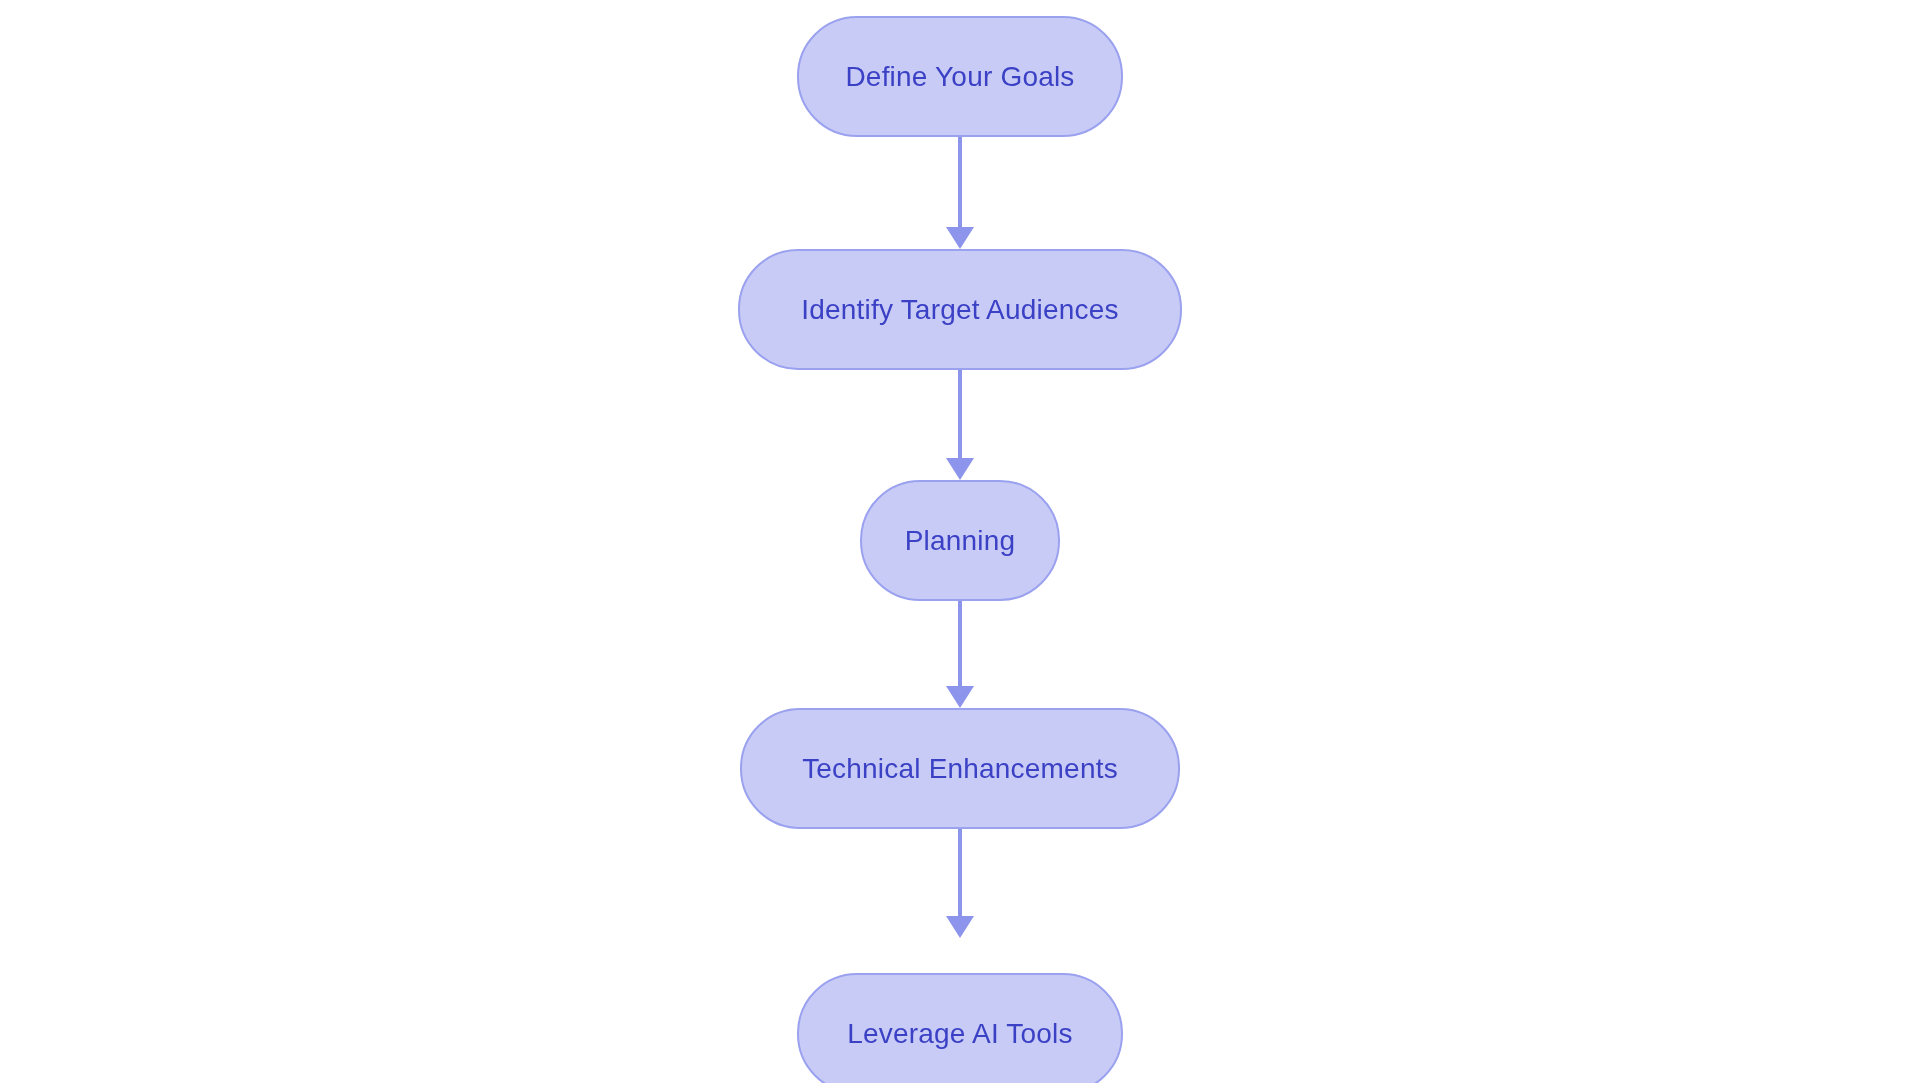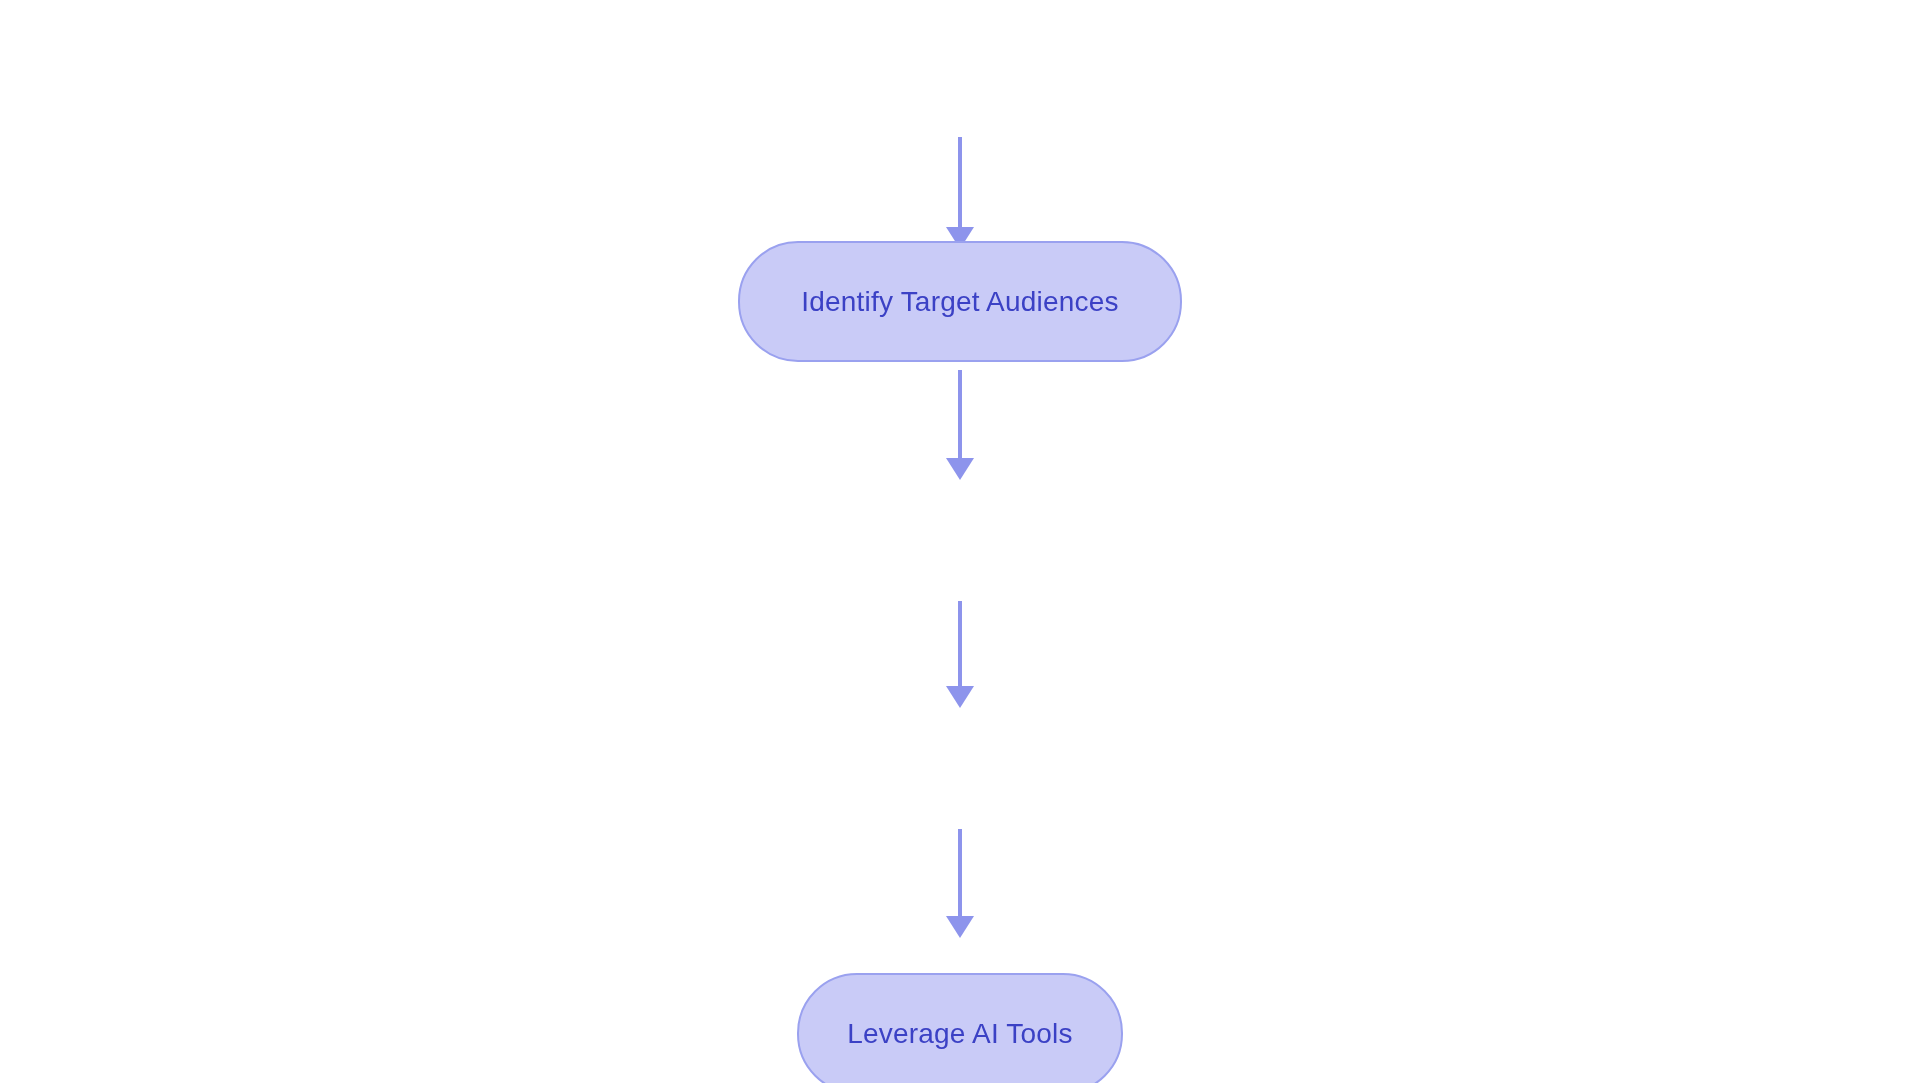--- a/index.html
+++ b/index.html
@@ -27,21 +27,21 @@
     display: flex;
     align-items: center;
     justify-content: center;
     font-size: 28px;
     letter-spacing: 0.2px;
     color: var(--node-text, #3b41c5);
     text-align: center;
     white-space: nowrap;
   }
   .n1 { top: 16px;  width: 326px; }
-  .n2 { top: 241px; width: 444px; }
+  .n2 { top: 249px; width: 444px; }
   .n3 { top: 480px; width: 200px; }
   .n4 { top: 708px; width: 440px; }
   .n5 { top: 973px; width: 326px; }
 
   .connector {
     position: absolute;
     left: 50%;
     transform: translateX(-50%);
     width: 28px;
     display: flex;
@@ -63,41 +63,50 @@
     border-left: 14px solid transparent;
     border-right: 14px solid transparent;
     border-top: 22px solid var(--arrow, #8d94ec);
   }
 </style>
 </head>
 <body>
 
 <div class="canvas">
 
+  <div class="flow-node n1">
+    <span>Define Your Goals</span>
+  </div>
 
   <div class="connector c1">
     <div class="line"></div>
     <div class="head"></div>
   </div>
 
   <div class="flow-node n2">
     <span>Identify Target Audiences</span>
   </div>
 
   <div class="connector c2">
     <div class="line"></div>
     <div class="head"></div>
   </div>
 
+  <div class="flow-node n3">
+    <span>Planning</span>
+  </div>
 
   <div class="connector c3">
     <div class="line"></div>
     <div class="head"></div>
   </div>
 
+  <div class="flow-node n4">
+    <span>Technical Enhancements</span>
+  </div>
 
   <div class="connector c4">
     <div class="line"></div>
     <div class="head"></div>
   </div>
 
   <div class="flow-node n5">
     <span>Leverage AI Tools</span>
   </div>
 

